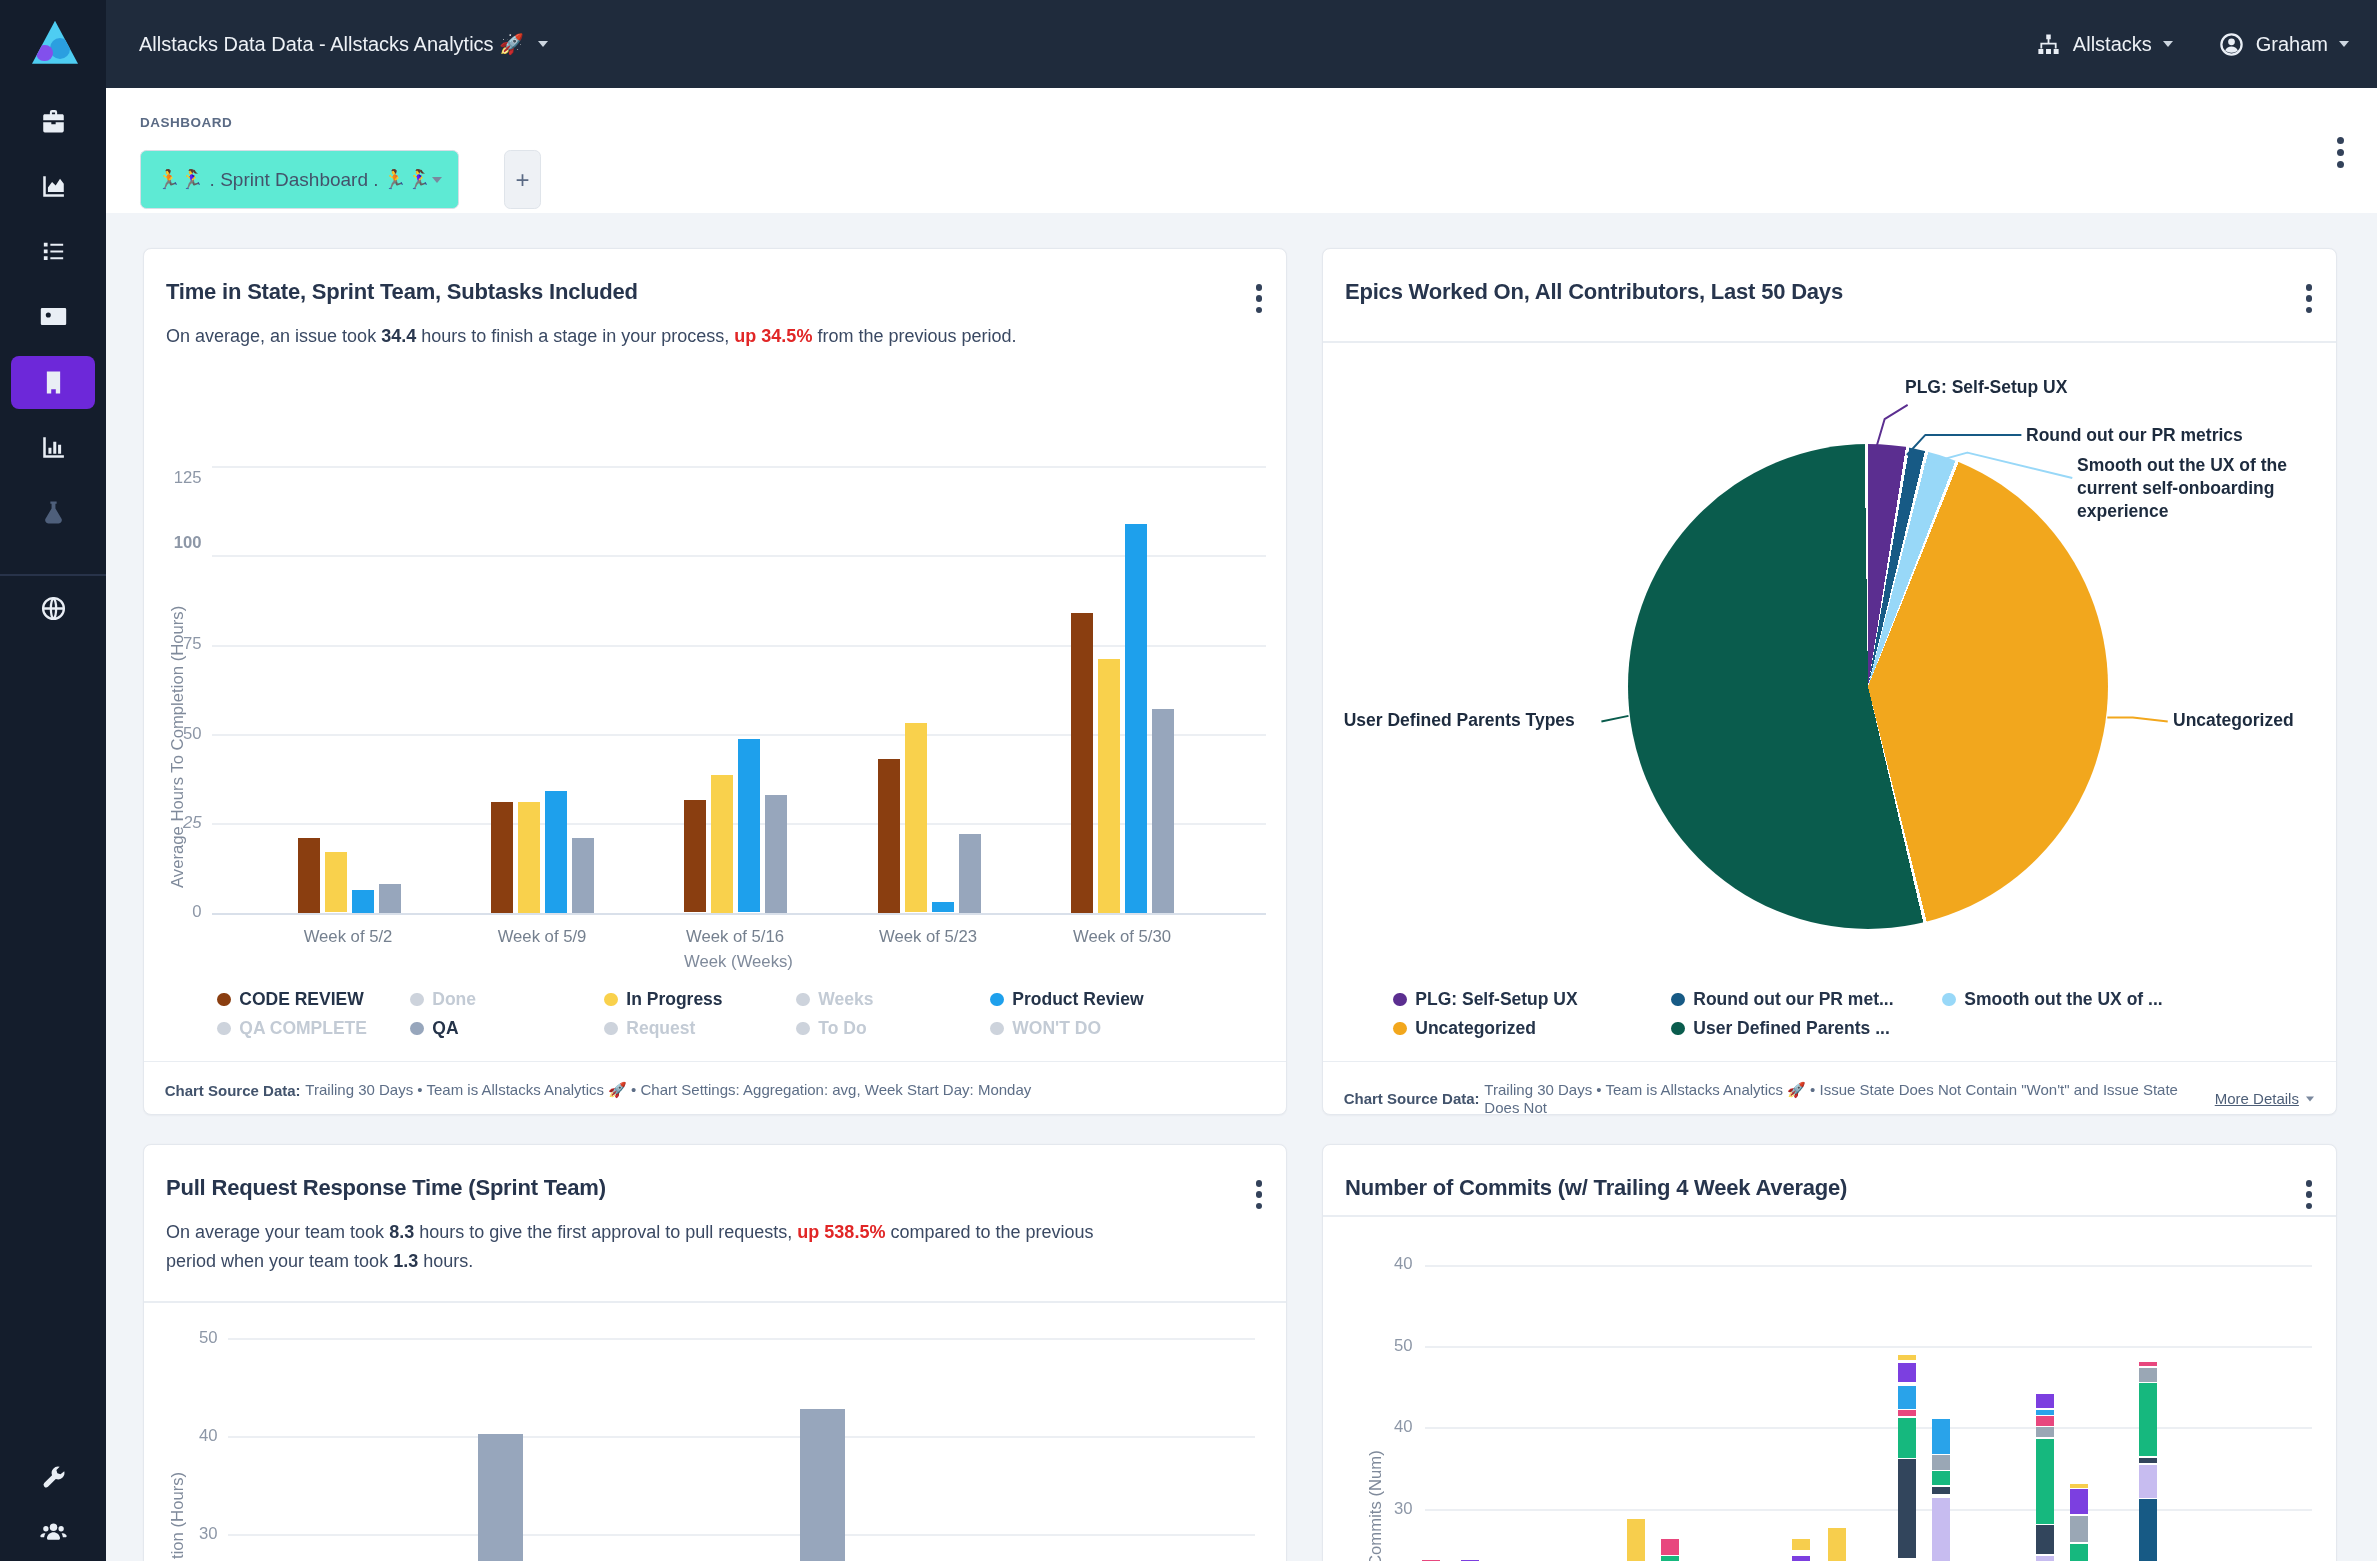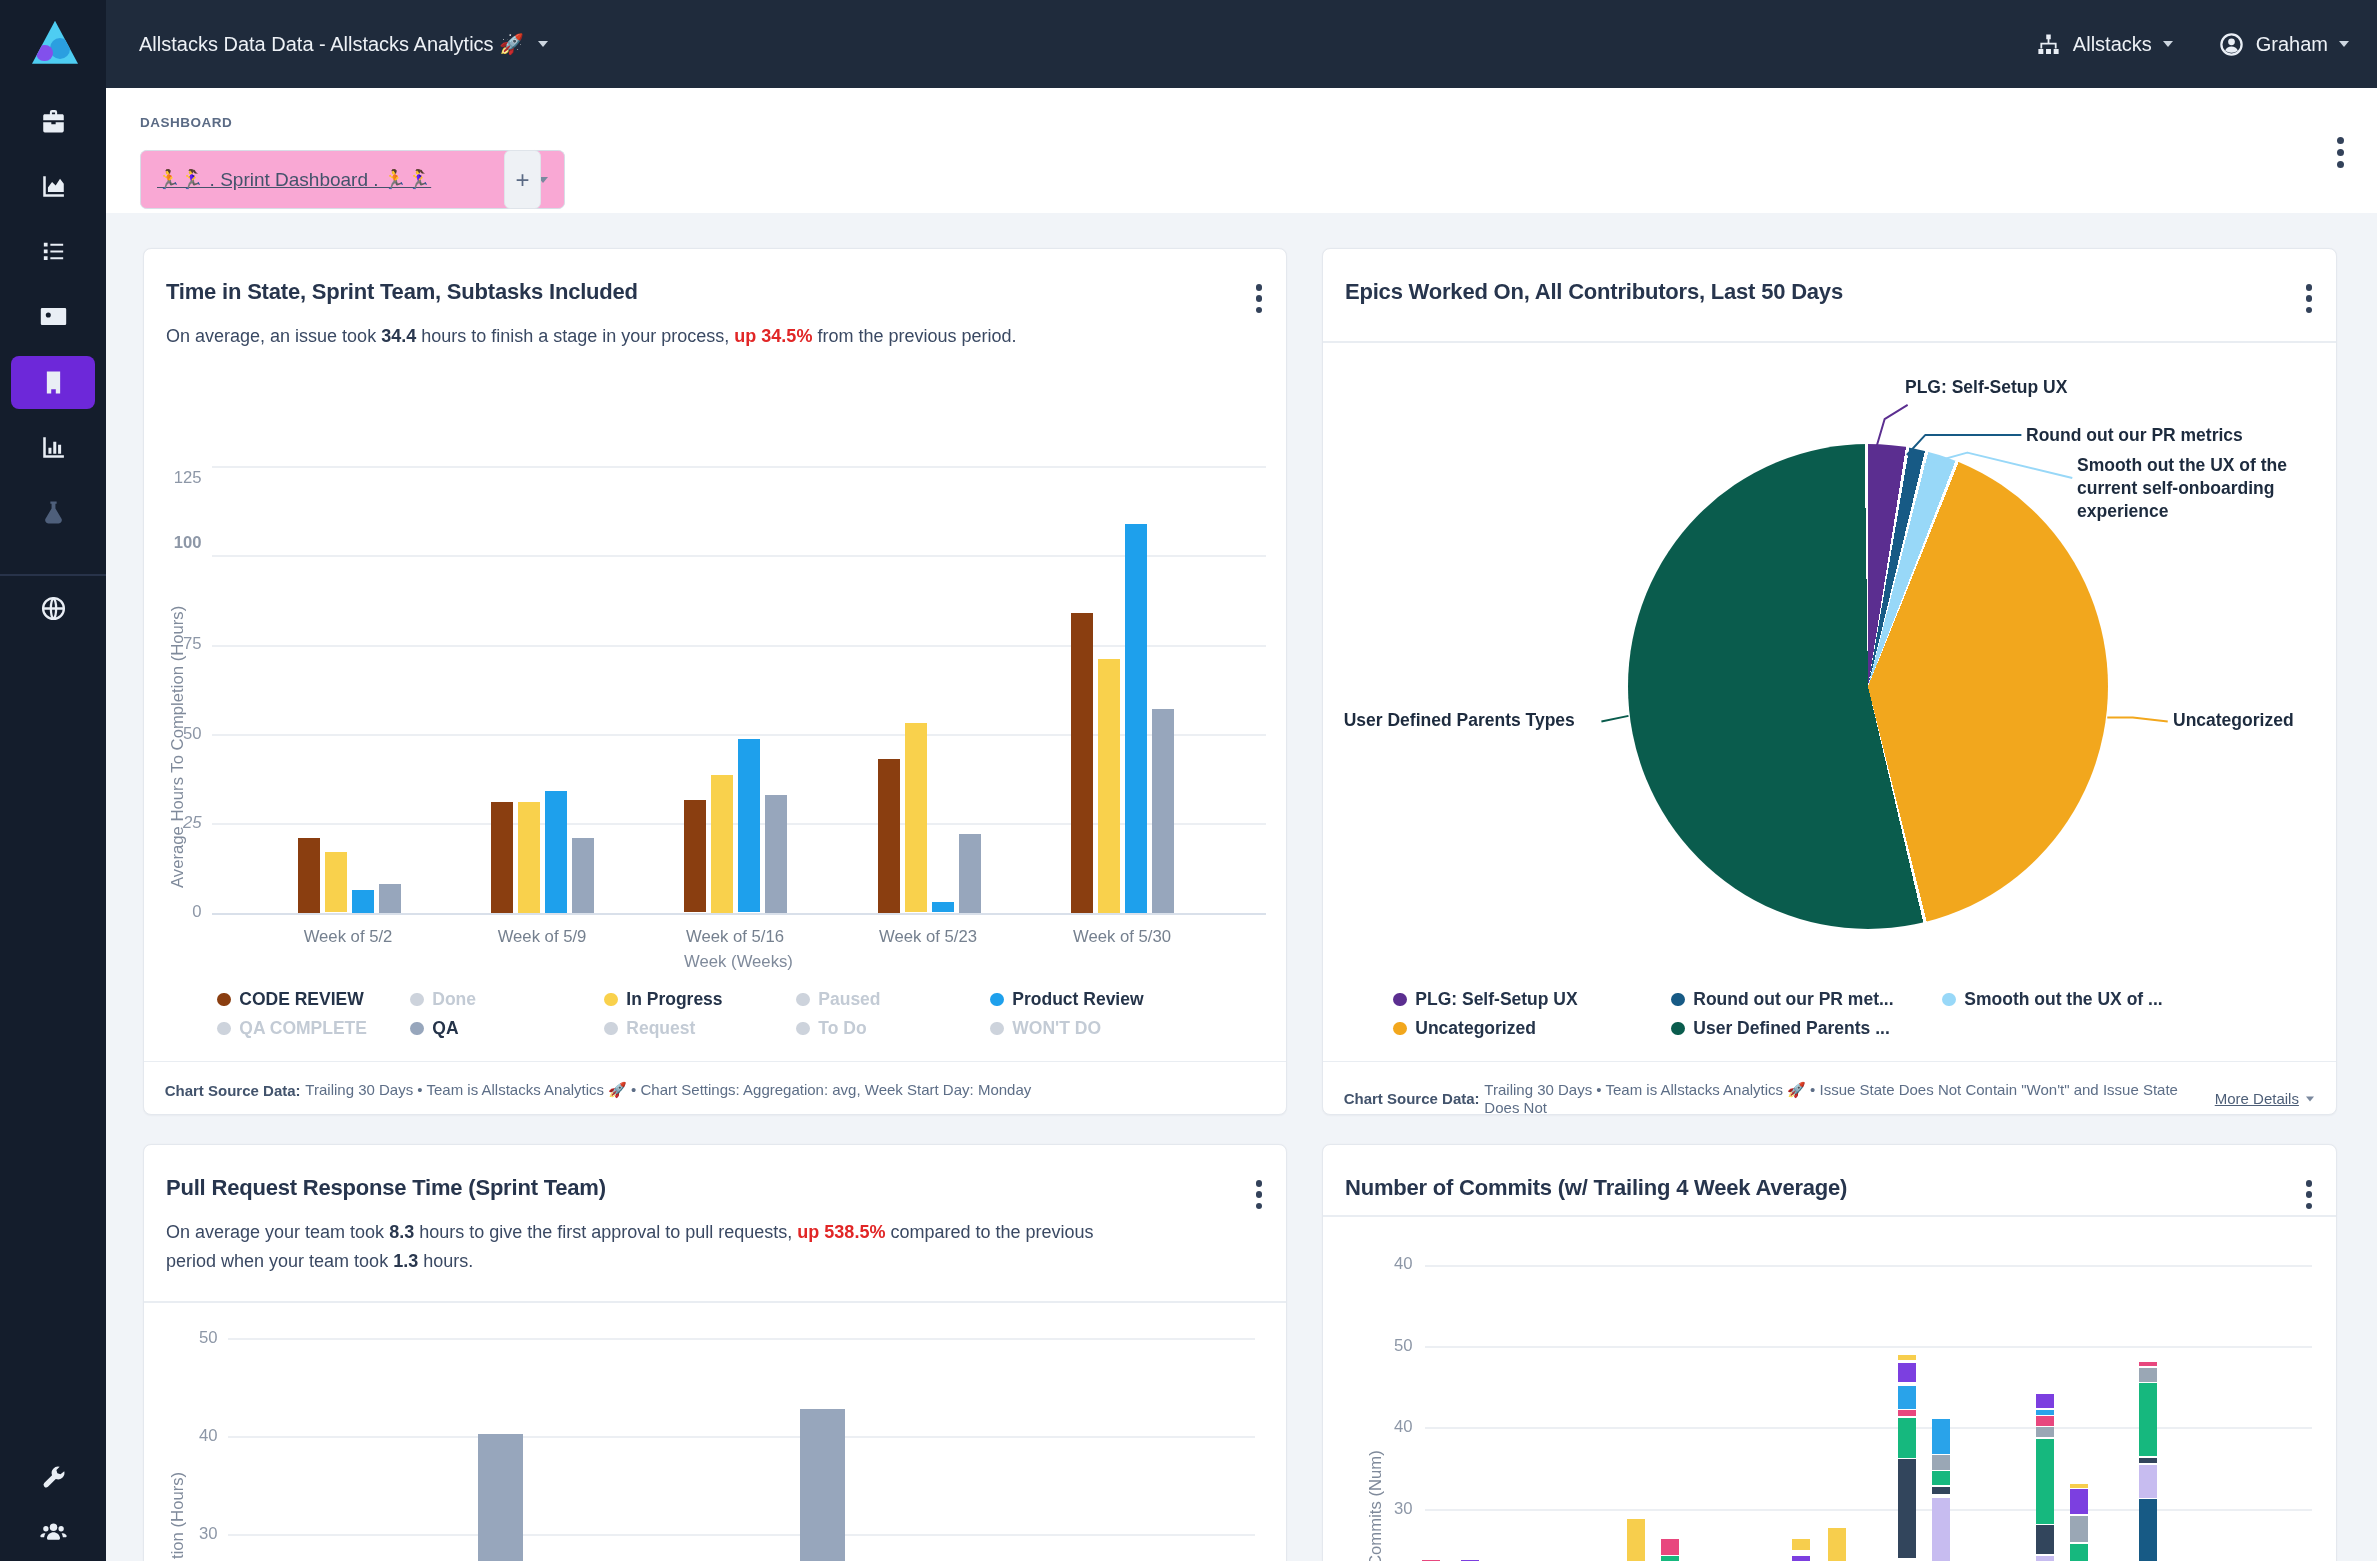--- a/index.html
+++ b/index.html
@@ -22,22 +22,22 @@
   .topbar { position:absolute; left:106px; top:0; width:2272px; height:88px; background:#1f2b3c; display:flex; align-items:center; z-index:4; }
   .tb-title { margin-left:33px; font-size:20px; color:#edf1f6; display:flex; align-items:center; gap:14.3px; cursor:pointer; }
   .tb-right { margin-left:auto; margin-right:29px; display:flex; align-items:center; gap:45px; }
   .tb-group { display:flex; align-items:center; gap:11px; color:#edf1f6; font-size:20px; cursor:pointer; }
   .caret { width:0; height:0; border-left:5.6px solid transparent; border-right:5.6px solid transparent; border-top:6.4px solid #cdd6e0; }
   .tb-group svg { width:27px; height:27px; }
 
   
   .header-strip { position:absolute; left:106px; top:88px; width:2272px; height:125px; background:#ffffff; z-index:3; }
   .dash-label { position:absolute; left:34px; top:27px; font-size:13.5px; font-weight:700; letter-spacing:0.5px; color:#5b6b85; }
-  .selector { position:absolute; left:34px; top:62px; width:425px; height:59px; background:#f9a8d4; border:1.6px solid #d7dde6; border-radius:6.4px;
-              display:flex; align-items:center; padding:0 16px; font-size:19px; color:#44536b; cursor:pointer;text-decoration:underline; }
+  .selector { position:absolute; left:34px; top:62px; width:319px; height:59px; background:#5eead4; border:1.6px solid #d7dde6; border-radius:6.4px;
+              display:flex; align-items:center; padding:0 16px; font-size:19px; color:#44536b; cursor:pointer; }
   .selector .caret { margin-left:auto; border-top-color:#7a889e; }
   .add-btn { position:absolute; left:398px; top:62px; width:37px; height:59px; background:#eef1f5; border:1.6px solid #dfe4ea; border-radius:6.4px;
              display:flex; align-items:center; justify-content:center; font-size:24px; color:#5a6a84; cursor:pointer; }
   .kebab { display:flex; flex-direction:column; gap:4.8px; cursor:pointer; padding:3.2px; }
   .kebab i { width:7.2px; height:7.2px; border-radius:50%; background:#33425a; }
   .page-kebab { position:absolute; left:2228px; top:46px; }
 
   
   .card { position:absolute; background:#fff; border:0.8px solid #e4e8ee; border-radius:8px; box-shadow:0 0.8px 1.6px rgba(20,30,50,.04); overflow:hidden; }
   #card1 { left:143px; top:248px; width:1144px; height:867px; }
@@ -241,21 +241,21 @@
         <div class="lg-item inactive">
           <span class="dot"></span>
           <span>Done</span>
         </div>
         <div class="lg-item">
           <span class="dot" style="background: rgb(249, 209, 76);"></span>
           <span>In Progress</span>
         </div>
         <div class="lg-item inactive">
           <span class="dot"></span>
-          <span>Paused</span>
+          <span>Weeks</span>
         </div>
         <div class="lg-item">
           <span class="dot" style="background: rgb(30, 160, 236);"></span>
           <span>Product Review</span>
         </div>
         <div class="lg-item inactive">
           <span class="dot"></span>
           <span>QA COMPLETE</span>
         </div>
         <div class="lg-item">

